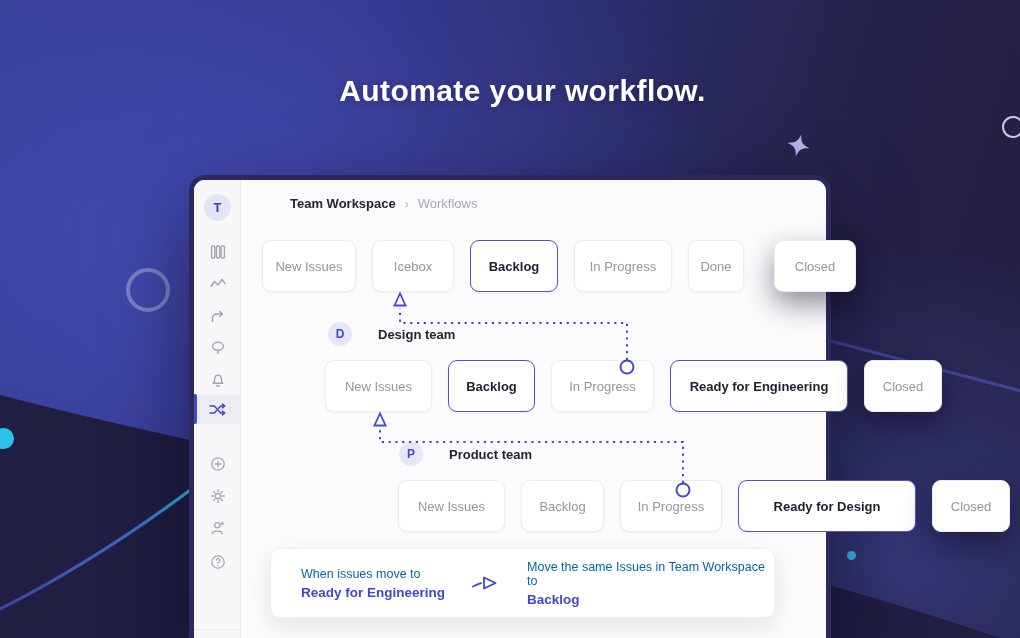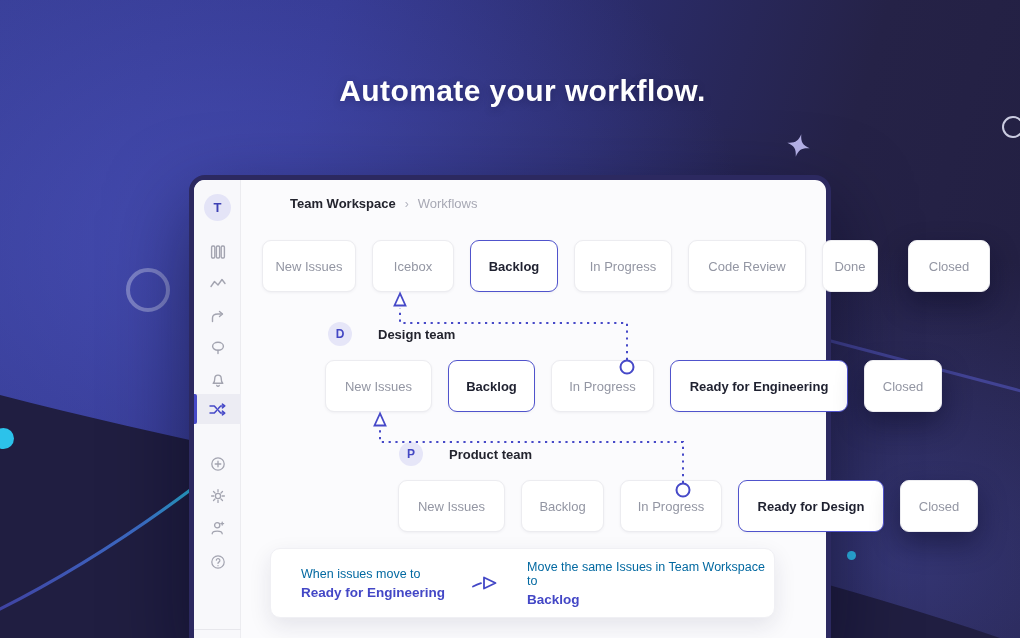--- a/index.html
+++ b/index.html
@@ -190,21 +190,20 @@
         <span class="bc-main">Team Workspace</span>
         <span class="bc-sep">›</span>
         <span class="bc-sub">Workflows</span>
       </div>
 
       <div class="wfrow" style="left:68px; top:60px">
         <div class="wfbtn" style="width:94px">New Issues</div>
         <div class="wfbtn" style="width:82px">Icebox</div>
         <div class="wfbtn hl" style="width:88px">Backlog</div>
         <div class="wfbtn" style="width:98px">In Progress</div>
-        <div class="wfbtn" style="width:118px">Code Review</div>
         <div class="wfbtn" style="width:56px">Done</div>
         <div class="wfbtn float" style="width:82px; margin-left:14px">Closed</div>
       </div>
 
       <div class="teamlabel" style="left:134px; top:142px">
         <div class="t-avatar">D</div>
         <div class="t-name">Design team</div>
       </div>
 
       <div class="wfrow" style="left:131px; top:180px">
@@ -217,21 +216,21 @@
 
       <div class="teamlabel" style="left:205px; top:262px">
         <div class="t-avatar">P</div>
         <div class="t-name">Product team</div>
       </div>
 
       <div class="wfrow" style="left:204px; top:300px">
         <div class="wfbtn" style="width:107px">New Issues</div>
         <div class="wfbtn" style="width:83px">Backlog</div>
         <div class="wfbtn" style="width:102px">In Progress</div>
-        <div class="wfbtn hl" style="width:146px">Ready for Design</div>
+        <div class="wfbtn hl" style="width:178px">Ready for Design</div>
         <div class="wfbtn float" style="width:78px">Closed</div>
       </div>
 
       <svg id="connector-svg" viewBox="0 0 780 468">
         <g stroke="#4649c8" fill="none">
 
           <path d="M433,180 V143 H206 V128" stroke-width="2" stroke-dasharray="2.2 4.6"></path>
           <path d="M206,113.5 L200.5,125.5 H211.5 Z" stroke-width="1.8" fill="#ffffff"></path>
           <circle cx="433" cy="187" r="6.5" stroke-width="2" fill="#ffffff"></circle>
 

